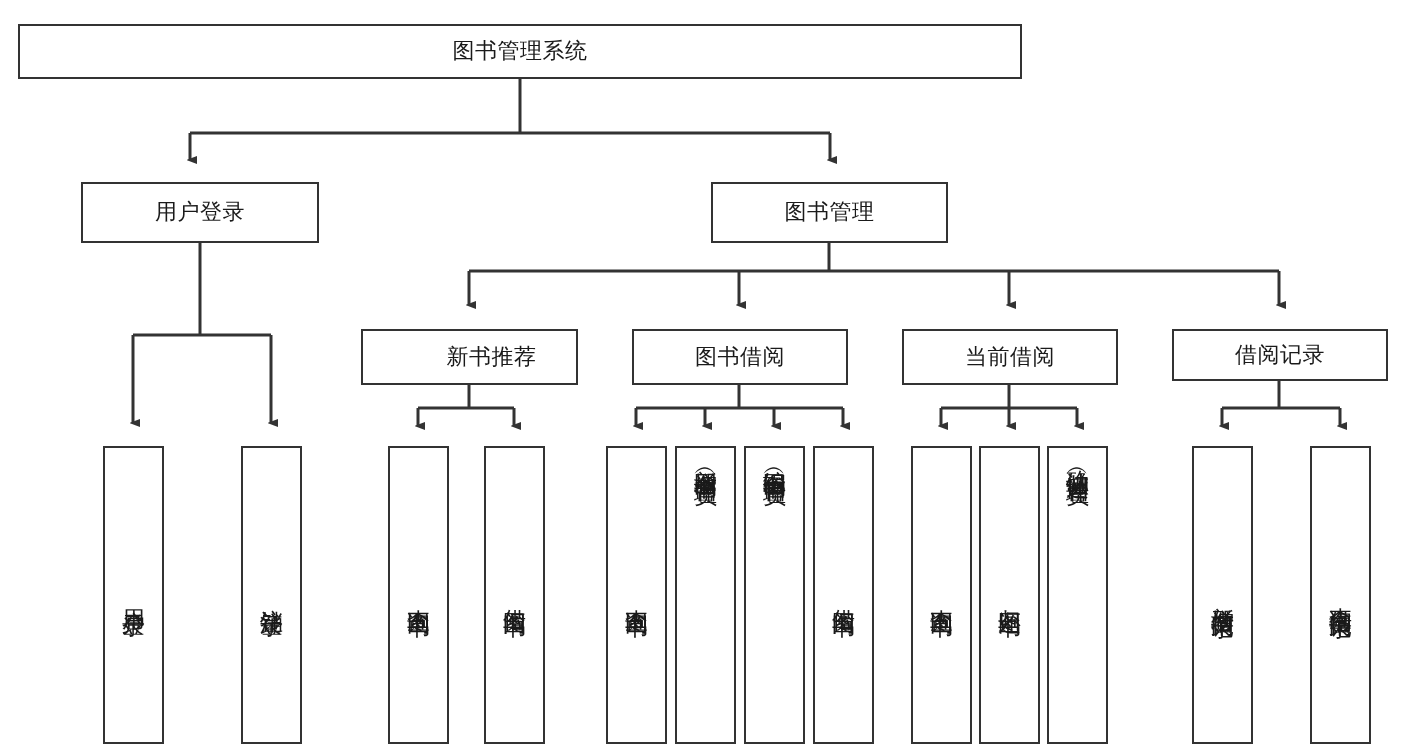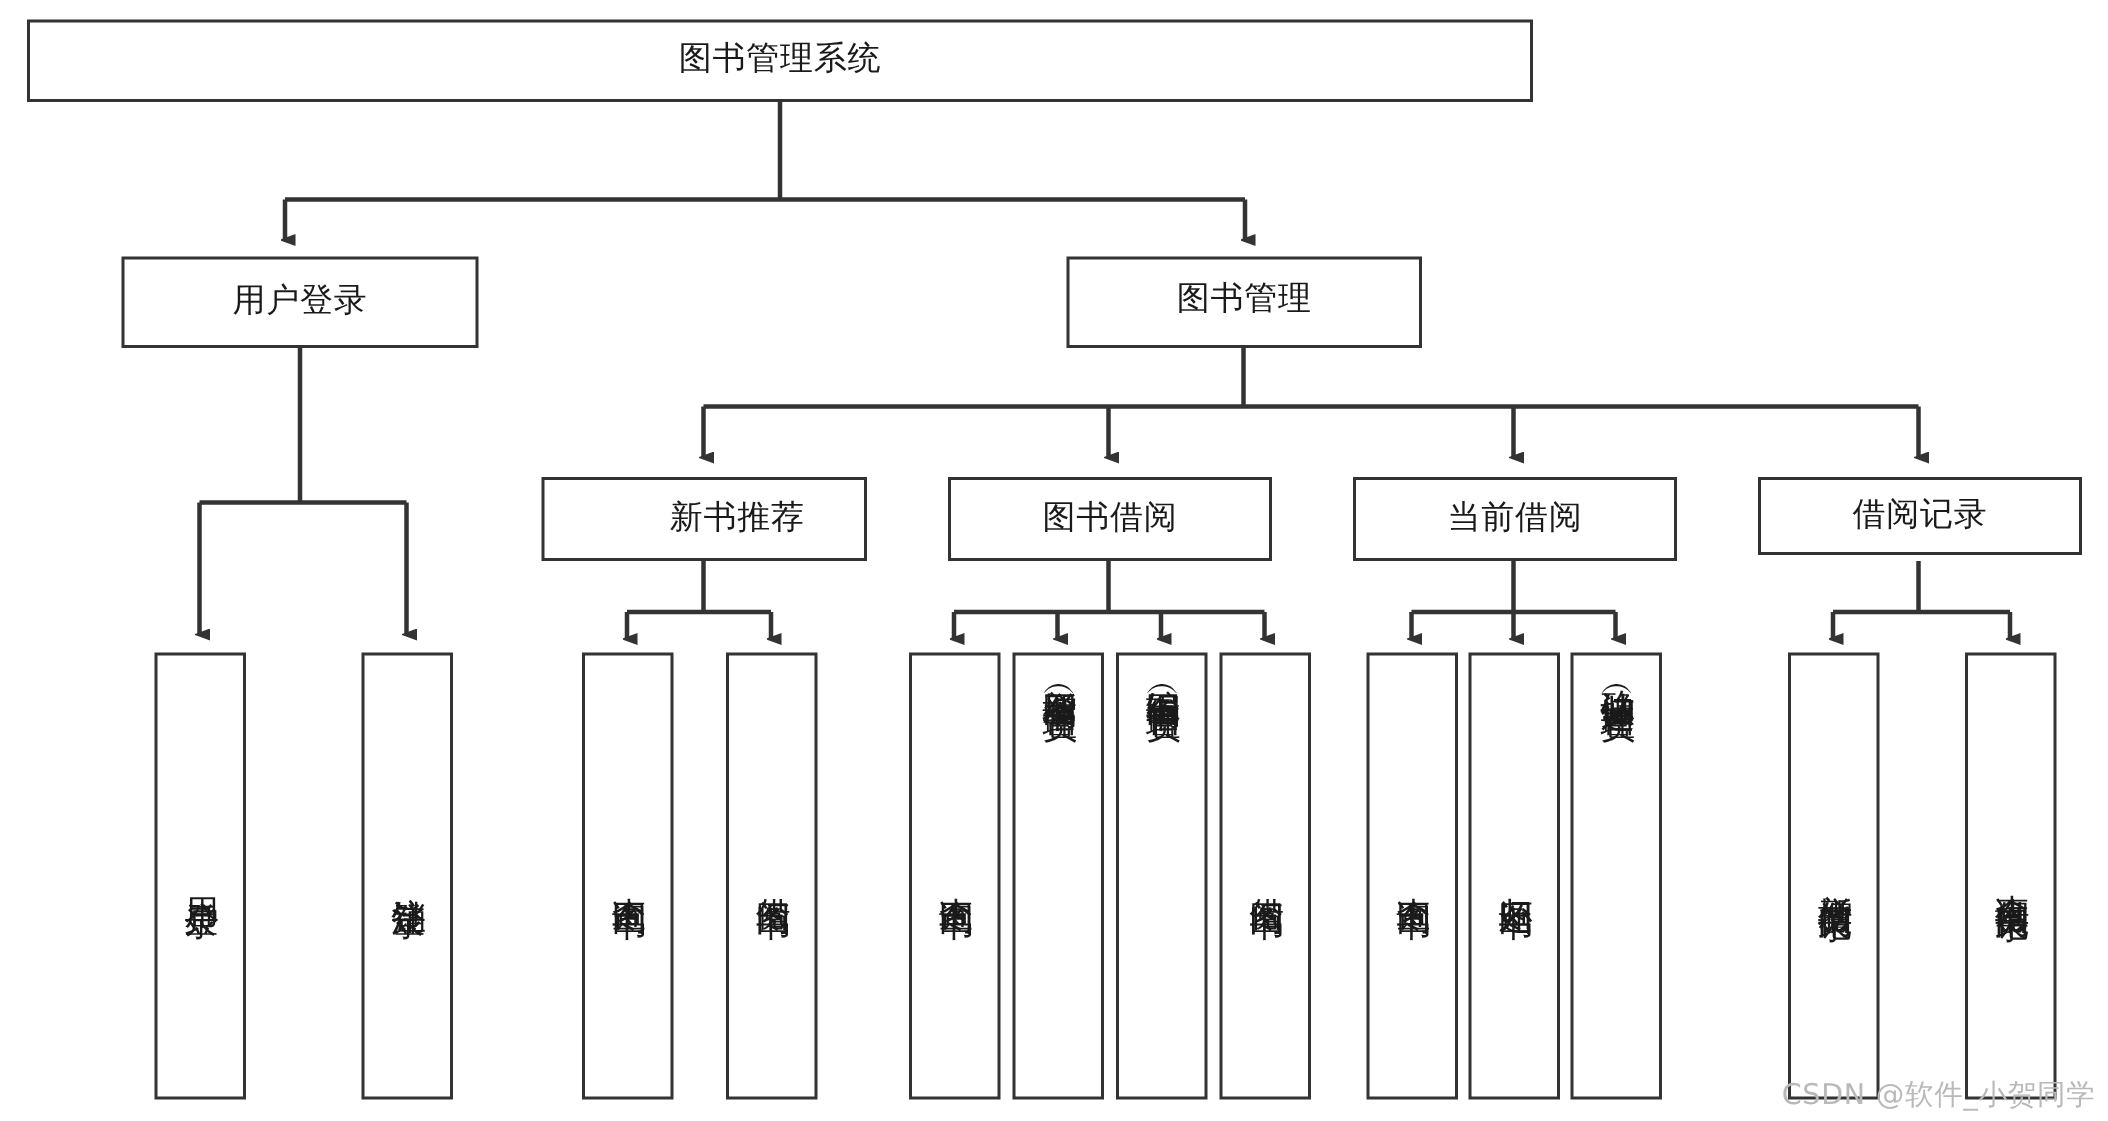--- a/index.html
+++ b/index.html
@@ -28,20 +28,21 @@
   }
   .node {
     position: absolute;
     box-sizing: border-box;
     background: #ffffff;
     border: 2px solid #333333;
     display: flex;
     align-items: center;
     justify-content: center;
     color: #1a1a1a;
+    margin-top: 11px;
   }
   .node .label {
     display: block;
     text-align: center;
     line-height: 1.12;
     white-space: pre;
   }
   .node.horizontal .label {
     font-size: 22px;
     letter-spacing: 0.5px;
@@ -126,21 +127,21 @@
     </g>
   </svg>
 
   <div class="node horizontal" style="left:18px; top:13px; width:1004px; height:55px;">
     <span class="label">图书管理系统</span>
   </div>
 
   <div class="node horizontal" style="left:81px; top:171px; width:238px; height:61px;">
     <span class="label">用户登录</span>
   </div>
-  <div class="node horizontal" style="left:711px; top:171px; width:237px; height:61px;font-family:Liberation Mono, monospace;">
+  <div class="node horizontal" style="left:711px; top:171px; width:237px; height:61px;">
     <span class="label">图书管理</span>
   </div>
 
   <div class="node horizontal" style="left:361px; top:318px; width:217px; height:56px;padding-left:44px;">
     <span class="label">新书推荐</span>
   </div>
   <div class="node horizontal" style="left:902px; top:318px; width:216px; height:56px;">
     <span class="label">当前借阅</span>
   </div>
   <div class="node horizontal" style="left:632px; top:318px; width:216px; height:56px;">
@@ -187,15 +188,14 @@
     <span class="label">确认归还（管理员）</span>
   </div>
 
   <div class="node vertical centered" style="left:1192px; top:435px; width:61px; height:298px;">
     <span class="label">新增借阅记录</span>
   </div>
   <div class="node vertical centered" style="left:1310px; top:435px; width:61px; height:298px;">
     <span class="label">查询借阅记录</span>
   </div>
 
-  <div id="watermark">CSDN @软件_小贺同学</div>
 
 </div>
 
 </body></html>

